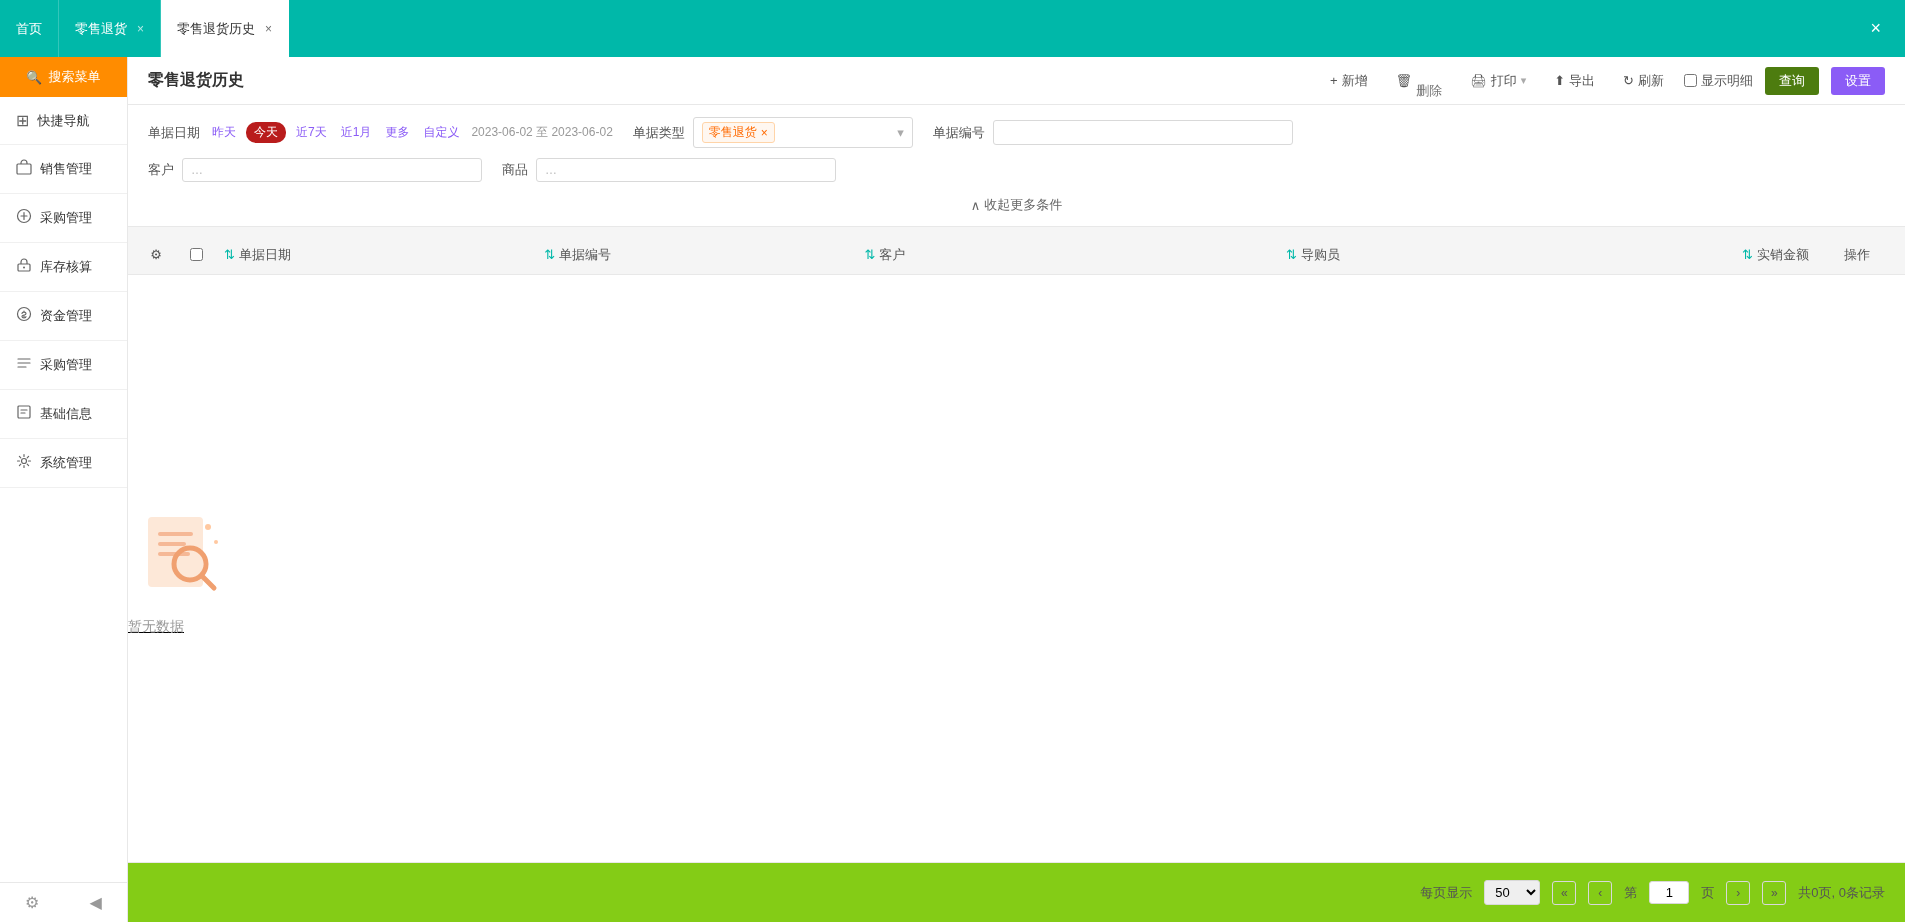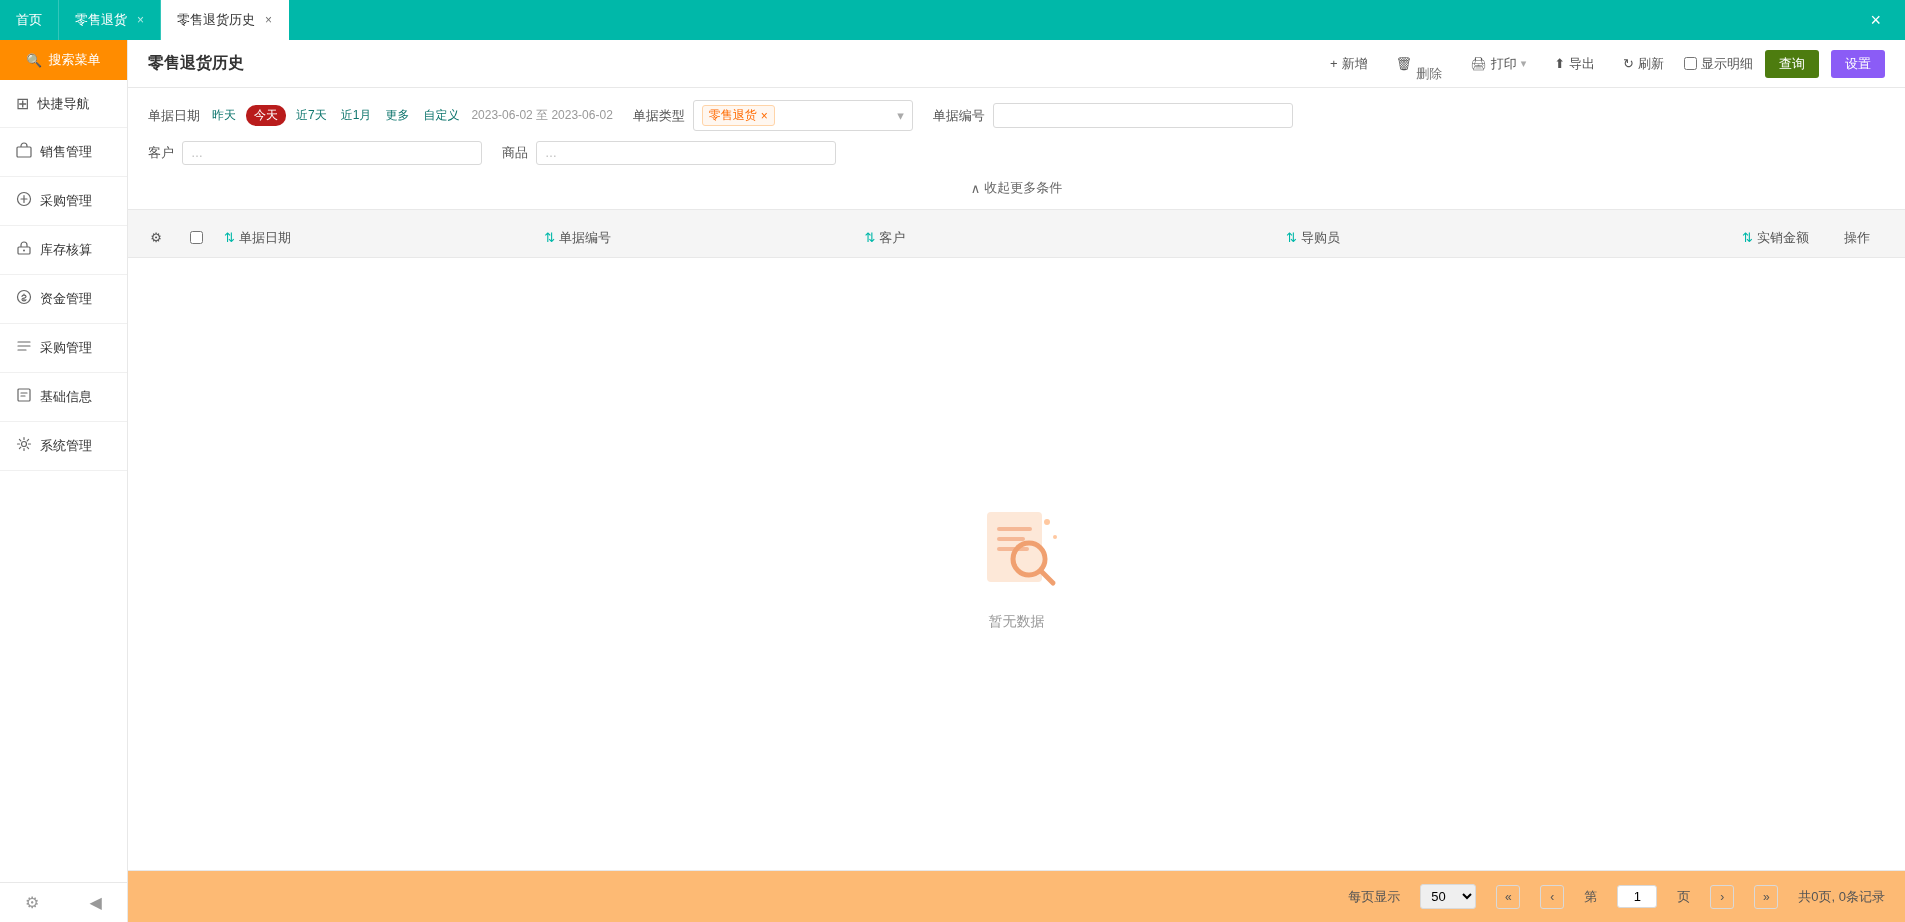--- a/index.html
+++ b/index.html
@@ -1,20 +1,20 @@
 <!DOCTYPE html>
 <html><head>
   <meta charset="utf-8">
   <style>
     * { box-sizing: border-box; margin: 0; padding: 0; font-family: 'Microsoft YaHei', Arial, sans-serif; }
     body { width: 1905px; height: 922px; overflow: hidden; background: #f5f5f5; display: flex; flex-direction: column; }
 
     
     .top-bar {
-      height: 40px;
+      height: 57px;
       background: #00b8a9;
       display: flex;
       align-items: center;
       flex-shrink: 0;
     }
     .top-bar-tabs {
       display: flex;
       align-items: stretch;
       height: 100%;
       flex: 1;
@@ -200,21 +200,21 @@
       color: #555;
       font-size: 13px;
     }
     .date-filter {
       display: flex;
       align-items: center;
       gap: 6px;
     }
     .date-btn {
       font-size: 12px;
-      color: #0f766e;
+      color: #8b5cf6;
       cursor: pointer;
       padding: 2px 4px;
     }
     .date-btn.active {
       background: #b91c1c;
       color: #fff;
       border-radius: 10px;
       padding: 2px 8px;
     }
     .date-range {
@@ -300,43 +300,44 @@
     .th-billno { flex: 1.5; }
     .th-customer { flex: 2; }
     .th-guide { flex: 1.5; }
     .th-amount { flex: 1; justify-content: flex-end; }
     .th-action { width: 80px; justify-content: center; }
 
     .empty-area {
       flex: 1;
       display: flex;
       flex-direction: column;
-      align-items: center;
+      align-items: flex-start;
       justify-content: center;
       gap: 16px;
+      text-decoration: underline;
     }
     .empty-icon {
       width: 100px;
       height: 100px;
     }
     .empty-text {
       font-size: 14px;
       color: #999;
     }
 
     
     .pagination {
-      height: 52px;
-      background: #fdba74;
+      height: 60px;
+      background: #84cc16;
       border-top: 1px solid #e8e8e8;
       display: flex;
       align-items: center;
       justify-content: flex-end;
       padding: 0 20px;
-      gap: 20px;
+      gap: 12px;
       font-size: 13px;
       color: #555;
       flex-shrink: 0;
     }
     .page-select {
       border: 1px solid #d9d9d9;
       border-radius: 3px;
       padding: 3px 6px;
       font-size: 13px;
     }

